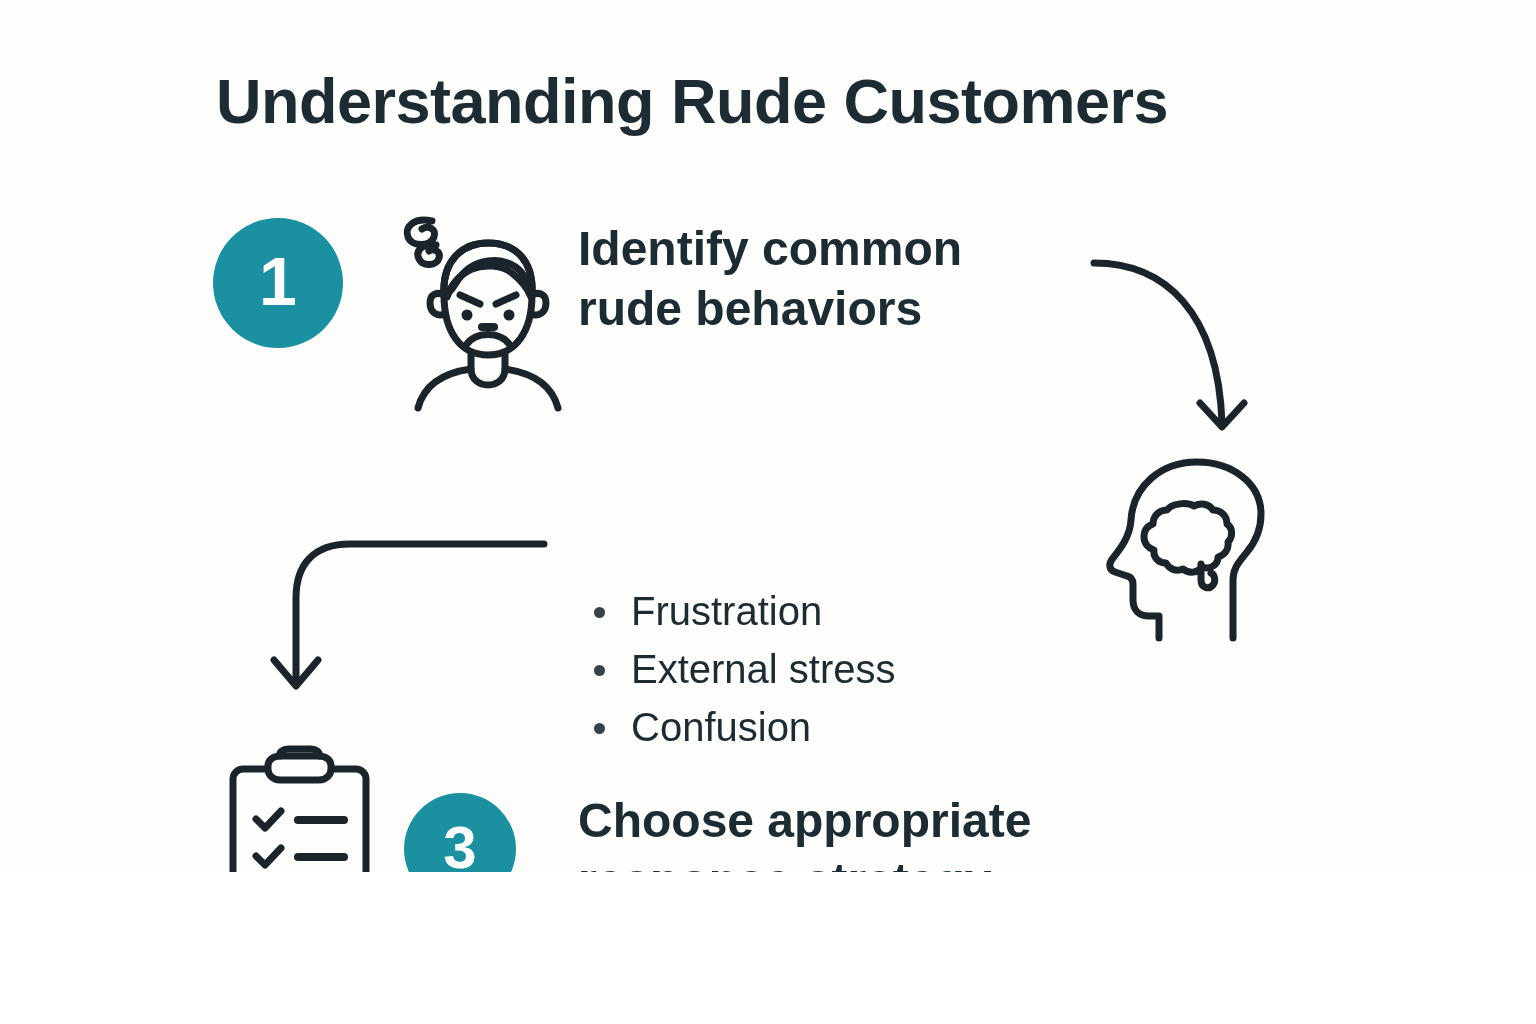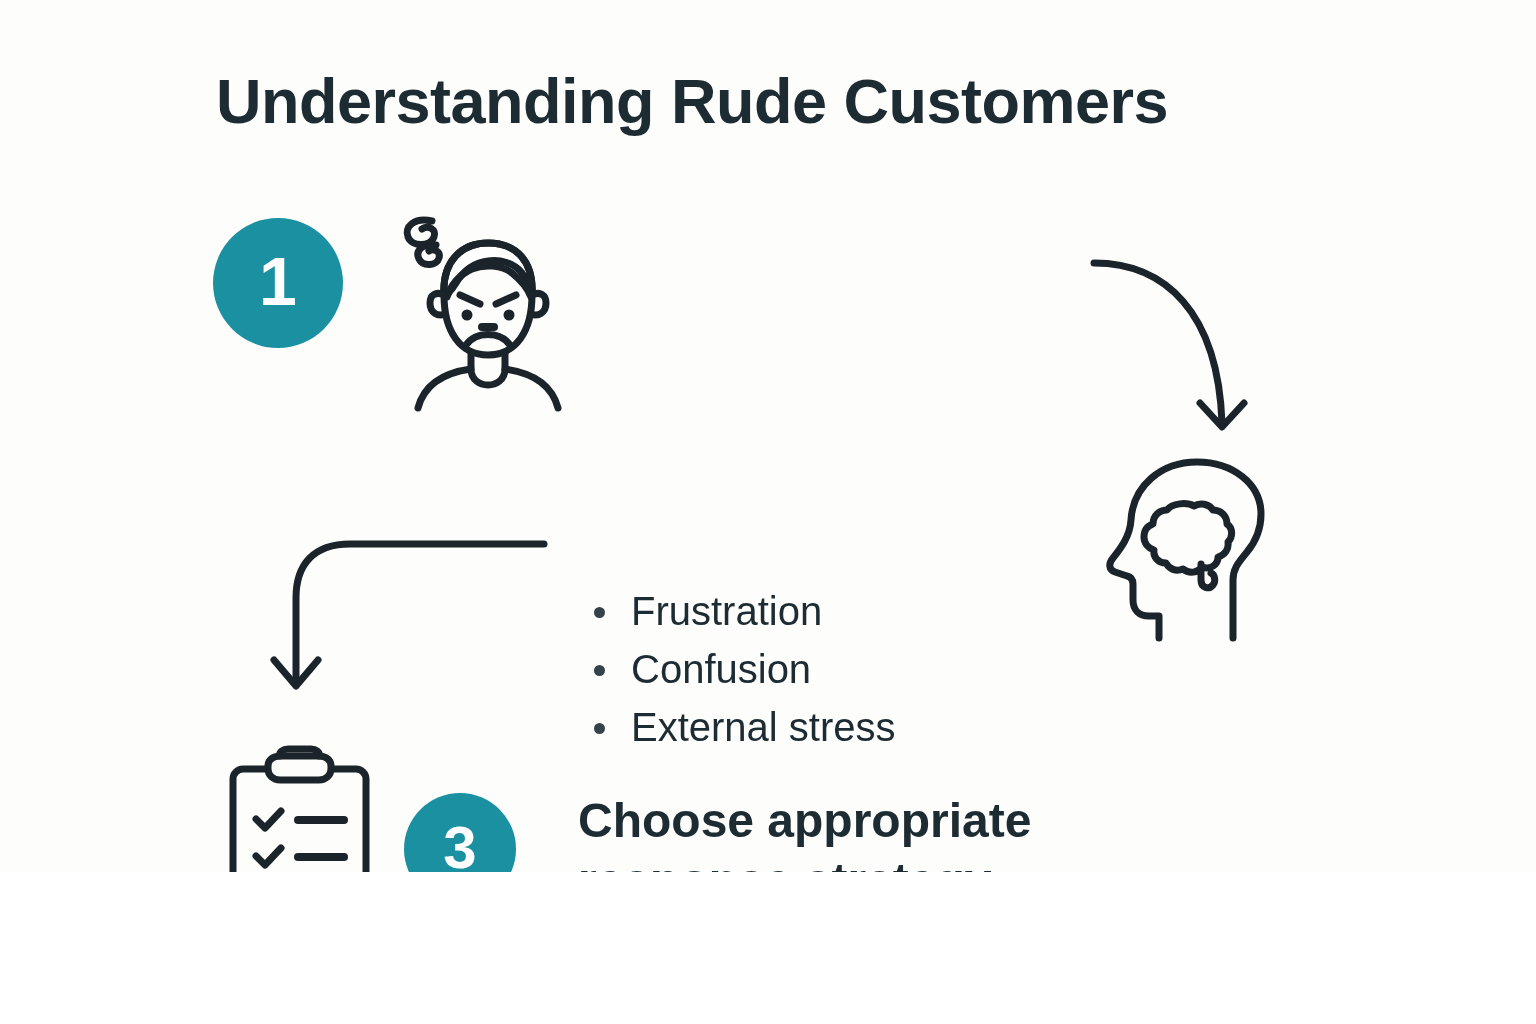--- a/index.html
+++ b/index.html
@@ -150,41 +150,42 @@
 
       <path d="M74 142 C84 128 108 128 118 142"></path>
 
       <path d="M79 151 L79 166 C79 177 88 182 96 182 C104 182 113 177 113 166 L113 151"></path>
 
       <path d="M79 166 C50 170 32 182 26 205"></path>
       <path d="M113 166 C142 170 160 182 166 205"></path>
     </svg>
   </div>
 
+  <div id="step1-text" class="step-heading">Identify common rude behaviors</div>
 
   <div id="arrow-1" class="icon-holder">
     <svg viewBox="0 0 190 195" fill="none" stroke="#1b242a" stroke-width="7" stroke-linecap="round" stroke-linejoin="round">
       <path d="M4 8 C74 8 128 56 132 168"></path>
       <path d="M110 148 L132 172 L154 148"></path>
     </svg>
   </div>
 
 
   <ul id="cause-list">
     <li>
       <span class="dot"></span>
       <span>Frustration</span>
     </li>
     <li>
       <span class="dot"></span>
-      <span>Confusion</span>
+      <span>External stress</span>
     </li>
     <li>
       <span class="dot"></span>
-      <span>External stress</span>
+      <span>Confusion</span>
     </li>
   </ul>
 
   <div id="brain-head-icon" class="icon-holder">
     <svg viewBox="0 0 180 180" fill="none" stroke="#1b242a" stroke-width="7" stroke-linecap="round" stroke-linejoin="round">
 
       <path d="M136 180 L136 122 C136 110 142 104 150 94
                C160 82 164 68 164 56 C164 26 136 4 100 4
                C64 4 36 28 34 62 C33 78 24 90 16 100
                C11 106 12 112 18 114 L30 118

